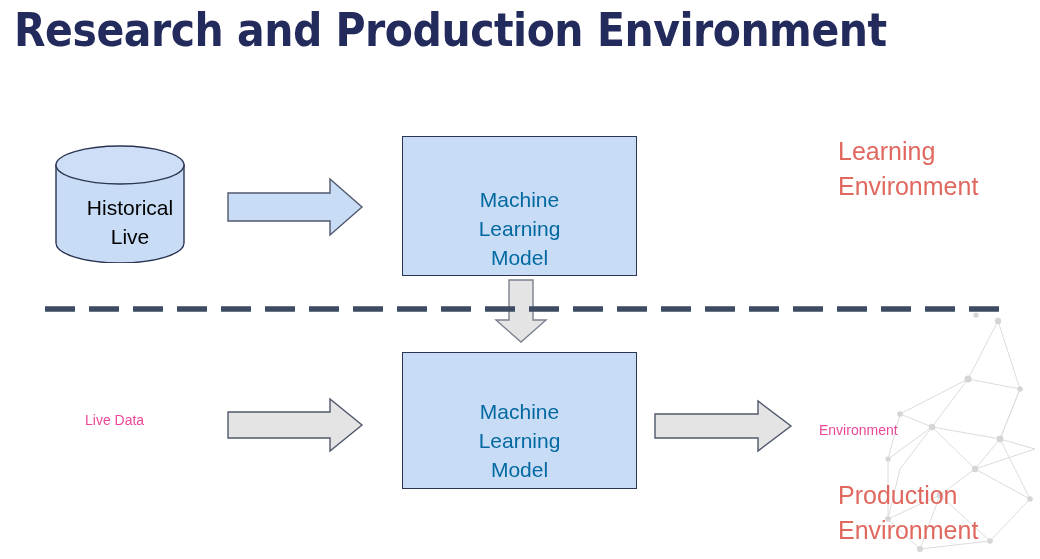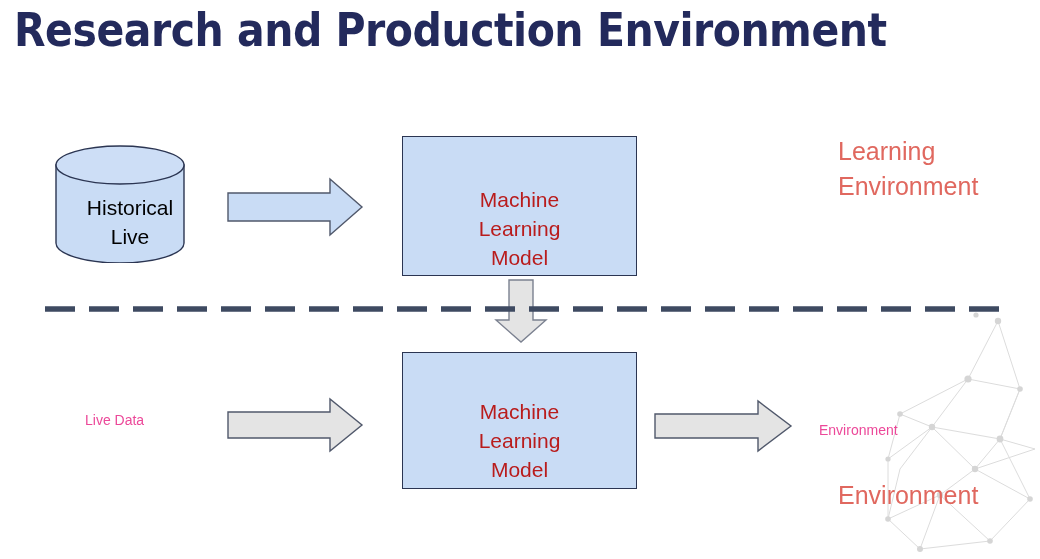--- a/index.html
+++ b/index.html
@@ -80,21 +80,21 @@
   }
   .ml-box-top  { left: 402px; top: 136px; height: 140px; }
   .ml-box-bot  { left: 402px; top: 352px; height: 137px; }
   .ml-box-text {
     position: absolute;
     left: 0;
     width: 100%;
     text-align: center;
     font-size: 21px;
     line-height: 29px;
-    color: #b91c1c;
+    color: #0369a1;
   }
   .ml-box-top .ml-box-text { top: 48px; }
   .ml-box-bot .ml-box-text { top: 44px; }
 
   .arrow-svg { position: absolute; }
 
   .divider-line {
     position: absolute;
     left: 45px;
     top: 306px;
@@ -216,16 +216,17 @@
     </div>
   </div>
 
   <svg class="arrow-svg" style="left:653px; top:398px; width:142px; height:56px;" viewBox="0 0 142 56" xmlns="http://www.w3.org/2000/svg">
     <path d="M2 16 L105 16 L105 3 L138 28 L105 53 L105 40 L2 40 Z" fill="#e4e4e4" stroke="#50586b" stroke-width="1.4" stroke-linejoin="miter"></path>
   </svg>
 
   <div class="plain-label label-predictions">Environment</div>
 
   <div class="env-label env-production">
+    <div>Production</div>
     <div>Environment</div>
   </div>
 
 </div>
 
 </body></html>

